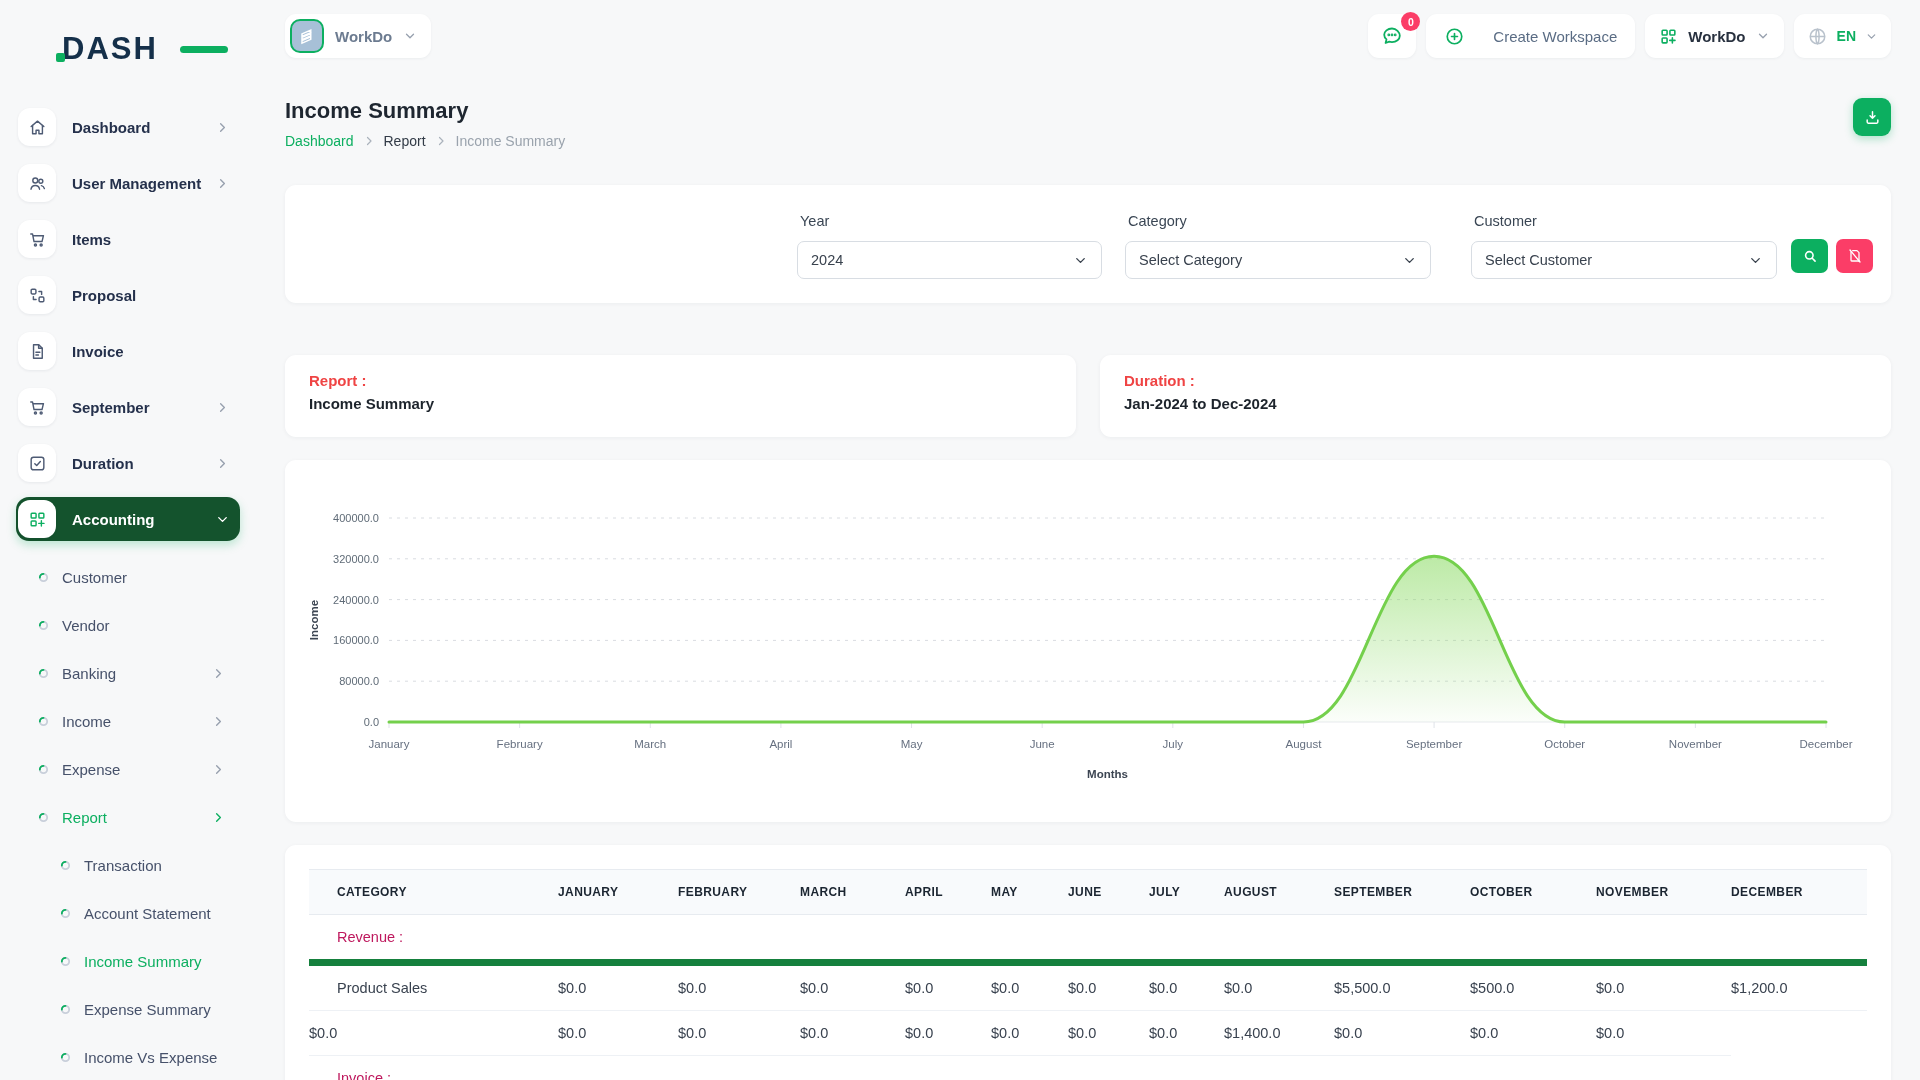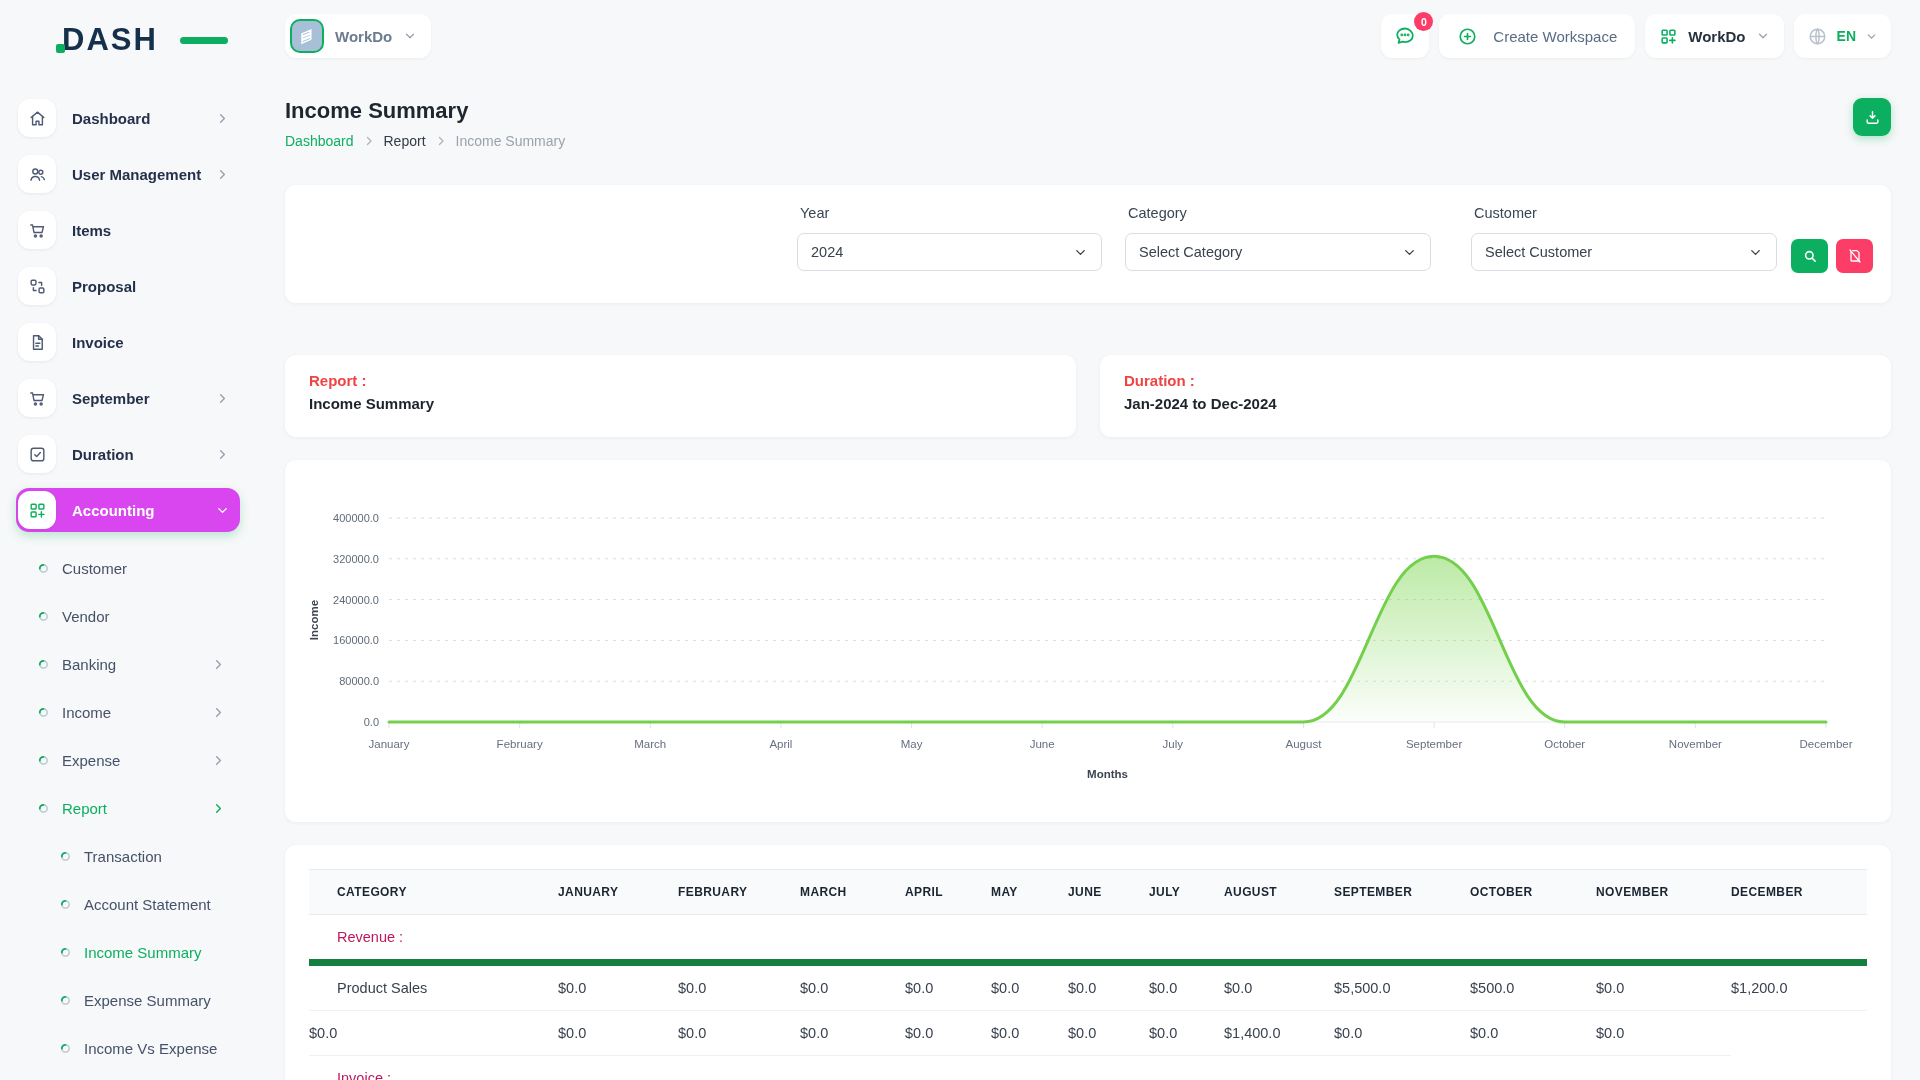--- a/index.html
+++ b/index.html
@@ -2,69 +2,69 @@
 <html><head>
 <meta charset="utf-8">
 <style>
   *{box-sizing:border-box;margin:0;padding:0}
   html,body{width:1920px;height:1080px;overflow:hidden}
   body{font-family:"Liberation Sans","DejaVu Sans",sans-serif;background:#f7f8f9;color:#2a3342;display:flex}
   .icon svg,.icon-box svg{display:block}
 
   
   aside{width:256px;flex:0 0 256px;padding:18px 16px 0 16px;position:relative}
-  .logo{position:relative;margin:4px 0 34px 46px;width:140px;height:40px;cursor:pointer}
+  .logo{position:relative;margin:13px 0 34px 46px;width:140px;height:40px;cursor:pointer}
   .logo .word{font-size:31px;font-weight:800;letter-spacing:2px;color:#15304a;font-style:normal}
   .logo .dot{position:absolute;left:-6px;bottom:9px;width:9px;height:9px;background:#0caf60;border-radius:2px}
   .logo .bar{position:absolute;right:-26px;top:15px;width:48px;height:7px;background:#0caf60;border-radius:4px}
   .nav-item{display:flex;align-items:center;height:44px;margin-bottom:12px;border-radius:13px;cursor:pointer;padding-right:10px}
   .icon-box{width:38px;height:38px;margin-left:2px;background:#fff;border-radius:12px;display:flex;align-items:center;justify-content:center;box-shadow:0 1px 3px rgba(20,35,60,.07);color:#4e5b74;flex:0 0 38px}
   .nav-label{margin-left:16px;font-size:15px;font-weight:600;color:#25314c}
   .chev{margin-left:auto;color:#97a0ae;display:flex}
   .chev.down{transform:rotate(90deg)}
-  .nav-item.active{background:#d946ef;box-shadow:0 4px 10px rgba(12,175,96,.25)}
+  .nav-item.active{background:#14532d;box-shadow:0 4px 10px rgba(12,175,96,.25)}
   .nav-item.active .icon-box{color:#0caf60}
   .nav-item.active .nav-label,.nav-item.active .chev{color:#fff}
   .sub-item{display:flex;align-items:center;height:48px;padding-left:22px;padding-right:14px;cursor:pointer}
   .sub-item .bullet{display:flex}
   .sub-label{margin-left:13px;font-size:15px;color:#46516a}
   .sub-item .chev{margin-left:auto}
   .sub-item.active .sub-label{color:#0caf60}
   .sub-item.active .chev{color:#0caf60}
   .sub-item.lvl2{padding-left:44px}
 
   
   .main{flex:1;padding:0 29px;position:relative}
   header{height:64px;display:flex;align-items:center;padding-top:8px}
   .pill{background:#fff;border-radius:11px;height:44px;display:flex;align-items:center;box-shadow:0 1px 3px rgba(20,35,60,.05);cursor:pointer}
   .ws-pill{padding:0 14px 0 5px;gap:11px}
   .ws-icon{width:34px;height:34px;border-radius:10px;background:#a7c0d7;border:2px solid #0caf60;display:flex;align-items:center;justify-content:center}
   .ws-pill .lbl{font-size:15px;font-weight:600;color:#6c7b90}
   .hdr-right{margin-left:auto;display:flex;gap:10px;align-items:center}
   .chat-btn{width:48px;justify-content:center;position:relative;color:#0caf60}
   .badge{position:absolute;top:-2px;right:-4px;min-width:19px;height:19px;border-radius:10px;background:#fb3d67;color:#fff;font-size:10.5px;font-weight:700;display:flex;align-items:center;justify-content:center;padding:0 5px}
-  .cw-pill{padding:0 18px;gap:15px;color:#0caf60}
+  .cw-pill{padding:0 18px;gap:28px;color:#0caf60}
   .cw-pill .lbl{font-size:15px;color:#5a6c84}
   .wd-pill{padding:0 14px;gap:10px;color:#0caf60}
   .wd-pill .lbl{font-size:15px;font-weight:600;color:#28313f}
   .lang-pill{padding:0 13px;gap:9px;color:#b9c2cc}
   .lang-pill .lbl{font-size:14px;font-weight:700;color:#0caf60}
 
   .page-head{margin-top:34px;display:flex;align-items:flex-start}
   .page-title{font-size:22px;font-weight:600;color:#1e2630}
   .breadcrumb{display:flex;align-items:center;gap:9px;margin-top:9px;font-size:14px}
   .bc-link{color:#0caf60;cursor:pointer}
   .bc-mid{color:#323b47}
   .bc-cur{color:#9aa3ad}
   .bc-sep{color:#aab2bc;display:flex}
   .dl-btn{margin-left:auto;width:38px;height:38px;border-radius:9px;background:#0caf60;color:#fff;display:flex;align-items:center;justify-content:center;cursor:pointer;box-shadow:0 3px 8px rgba(12,175,96,.3);border:none}
 
   .card{background:#fff;border-radius:11px;box-shadow:0 1px 4px rgba(22,34,51,.05)}
   .filter-card{margin-top:36px;height:118px;position:relative}
-  .fg{position:absolute;top:20px}
+  .fg{position:absolute;top:28px}
   .fg label{display:block;font-size:14.5px;color:#3a4654;margin-bottom:12px;padding-left:3px}
   .select{height:38px;border:1px solid #d8dde3;border-radius:7px;background:#fff;display:flex;align-items:center;justify-content:space-between;padding:0 13px;font-size:14.5px;color:#333b49;cursor:pointer}
   .select .cv{color:#39424e}
   .fg.f-year{left:512px;width:305px}
   .fg.f-cat{left:840px;width:306px}
   .fg.f-cust{left:1186px;width:306px}
   .sq-btn{position:absolute;top:54px;width:37px;height:34px;border:none;border-radius:7px;display:flex;align-items:center;justify-content:center;color:#fff;cursor:pointer}
   .btn-search{left:1506px;background:#0caf60}
   .btn-reset{left:1551px;background:#fb3d67}
 

